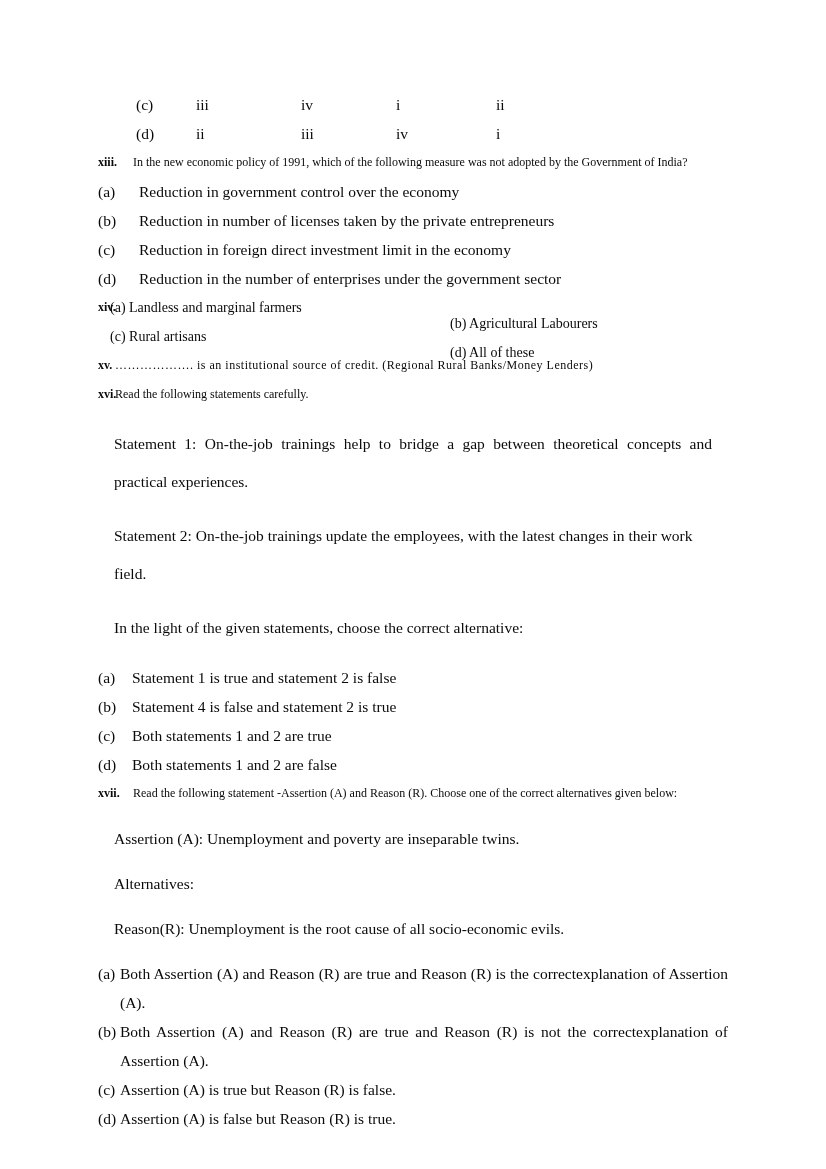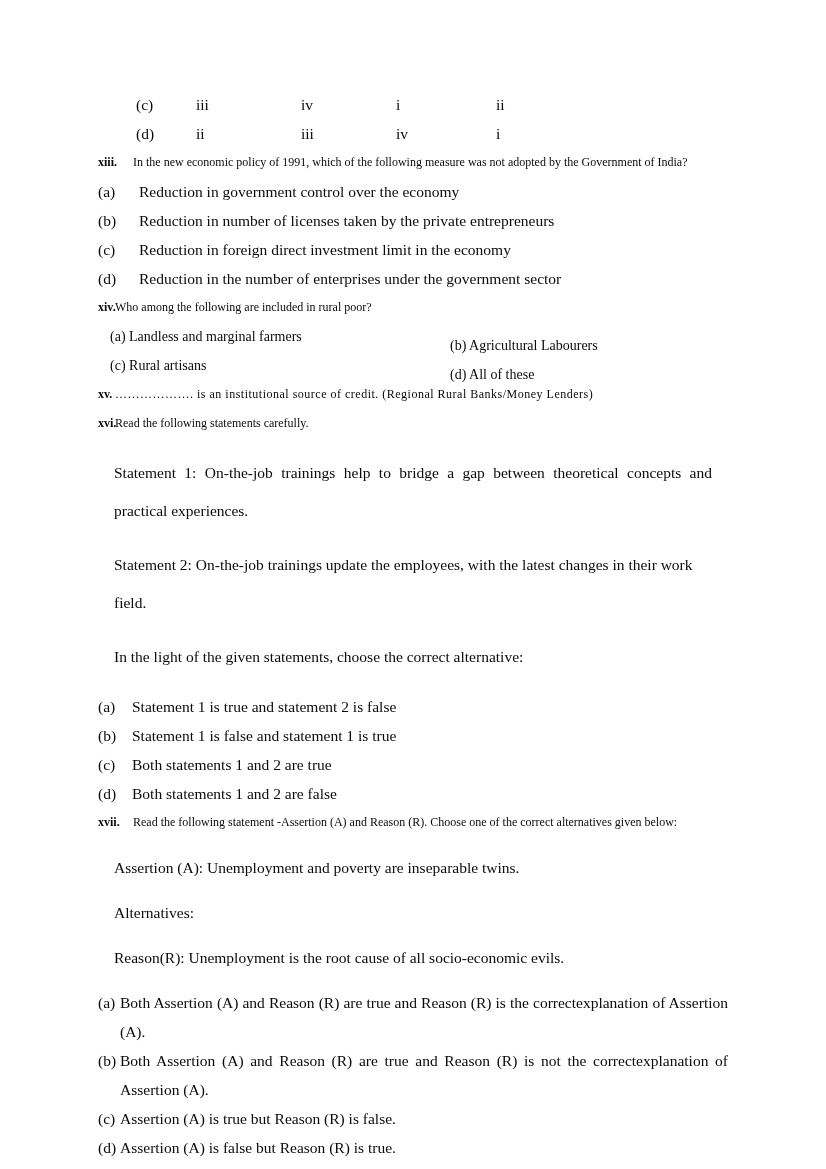--- a/index.html
+++ b/index.html
@@ -92,21 +92,21 @@
   .opt-pair {
     position: relative;
     height: 29px;
     font-size: 14px;
     line-height: 29px;
     padding-left: 12px;
   }
   .opt-pair .right-col {
     position: absolute;
     left: 352px;
-    top: 9px;
+    top: 16px;
   }
 
   .dots { letter-spacing: 0.5px; }
 </style>
 </head>
 <body>
 
 <div class="page">
   <div class="content">
 
@@ -141,21 +141,20 @@
       <span class="ltr">(c)</span>
       <span>Reduction in foreign direct investment limit in the economy</span>
     </div>
     <div class="opt">
       <span class="ltr">(d)</span>
       <span>Reduction in the number of enterprises under the government sector</span>
     </div>
 
     <div class="q indent-17">
       <span class="rn">xiv.</span>
-      <span>Who among the following are included in rural poor?</span>
     </div>
     <div class="opt-pair">
       <span>(a) Landless and marginal farmers</span>
       <span class="right-col">(b) Agricultural Labourers</span>
     </div>
     <div class="opt-pair">
       <span>(c) Rural artisans</span>
       <span class="right-col">(d) All of these</span>
     </div>
 
@@ -170,21 +169,21 @@
     </div>
     <p class="line tall just">Statement 1: On-the-job trainings help to bridge a gap between theoretical concepts and practical experiences.</p>
     <p class="line tall">Statement 2: On-the-job trainings update the employees, with the latest changes in their work field.</p>
     <p class="line tall">In the light of the given statements, choose the correct alternative:</p>
     <div class="opt narrow">
       <span class="ltr">(a)</span>
       <span>Statement 1 is true and statement 2 is false</span>
     </div>
     <div class="opt narrow">
       <span class="ltr">(b)</span>
-      <span>Statement 1 is false and statement 1 is true</span>
+      <span>Statement 4 is false and statement 2 is true</span>
     </div>
     <div class="opt narrow">
       <span class="ltr">(c)</span>
       <span>Both statements 1 and 2 are true</span>
     </div>
     <div class="opt narrow">
       <span class="ltr">(d)</span>
       <span>Both statements 1 and 2 are false</span>
     </div>
 

